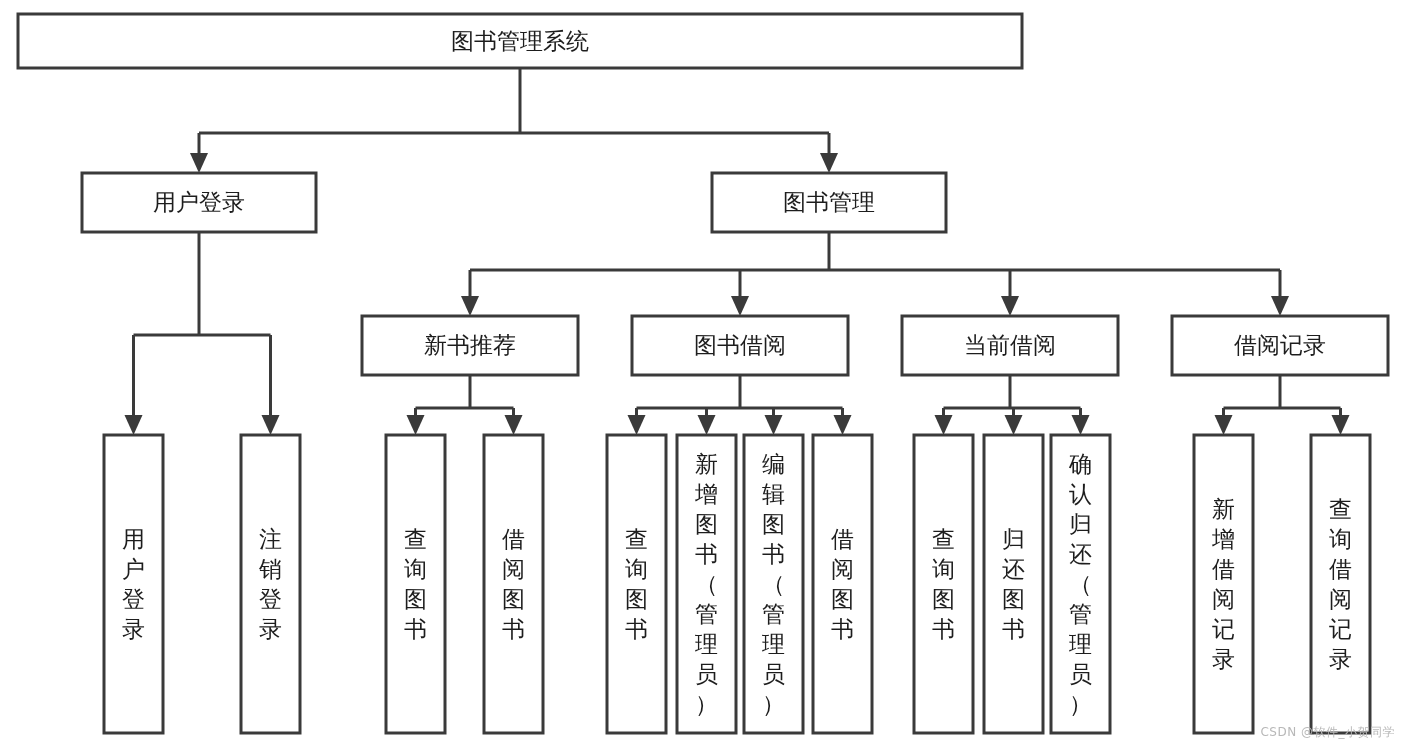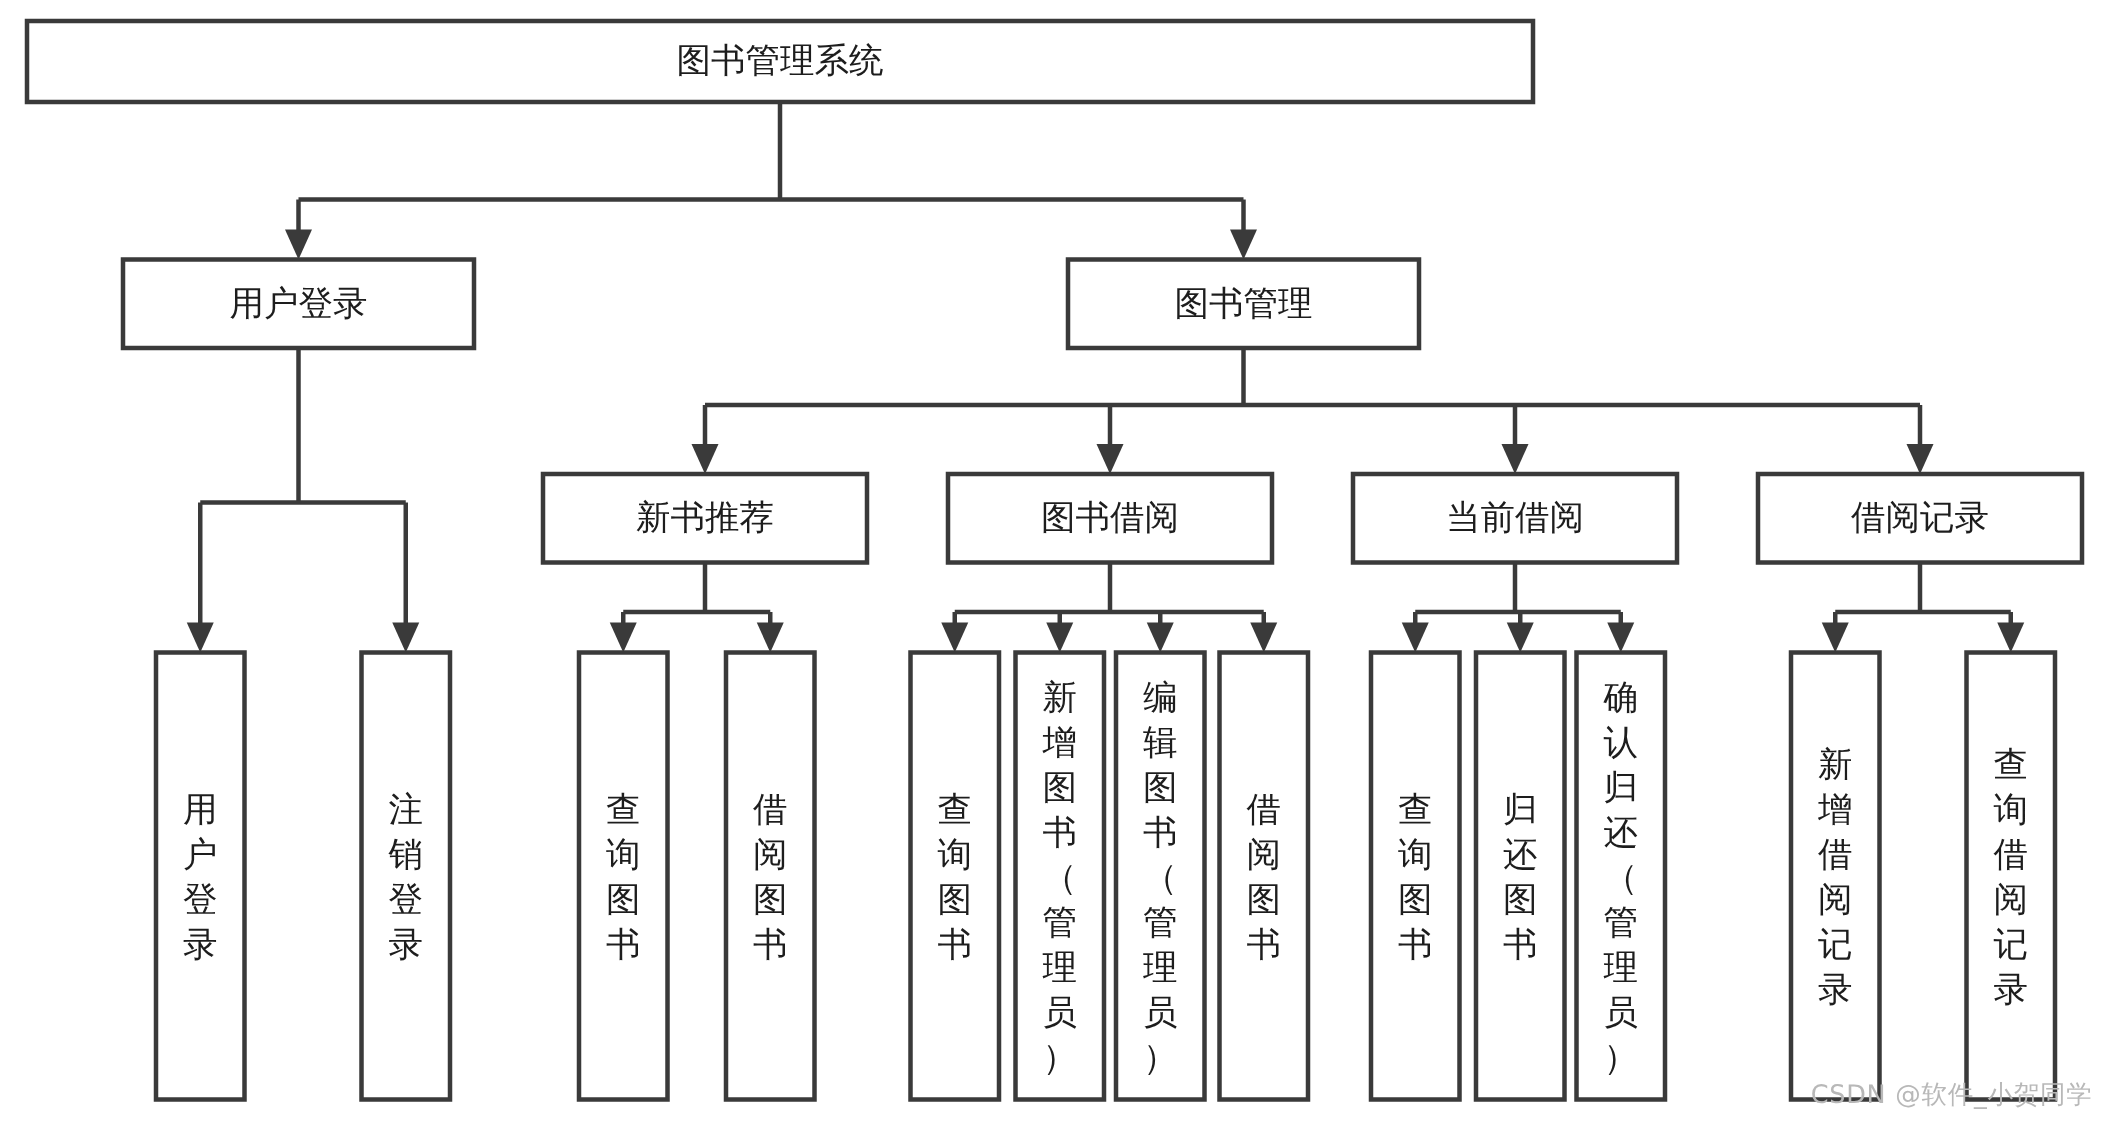--- a/index.html
+++ b/index.html
@@ -53,21 +53,21 @@
     font-family: "DejaVu Sans", "Liberation Sans", sans-serif;
     font-size: 23px;
     fill: #1d1d1d;
     text-anchor: middle;
   }
   .watermark-text {
     position: absolute;
     right: 10px;
     bottom: 6px;
     font-family: "DejaVu Sans", "Liberation Sans", sans-serif;
-    font-size: 17px;
+    font-size: 12px;
     color: #b8b8b8;
     white-space: nowrap;
     letter-spacing: 0.5px;
     user-select: none;
   }
 </style>
 </head>
 <body>
 
 <div id="diagram-root">

